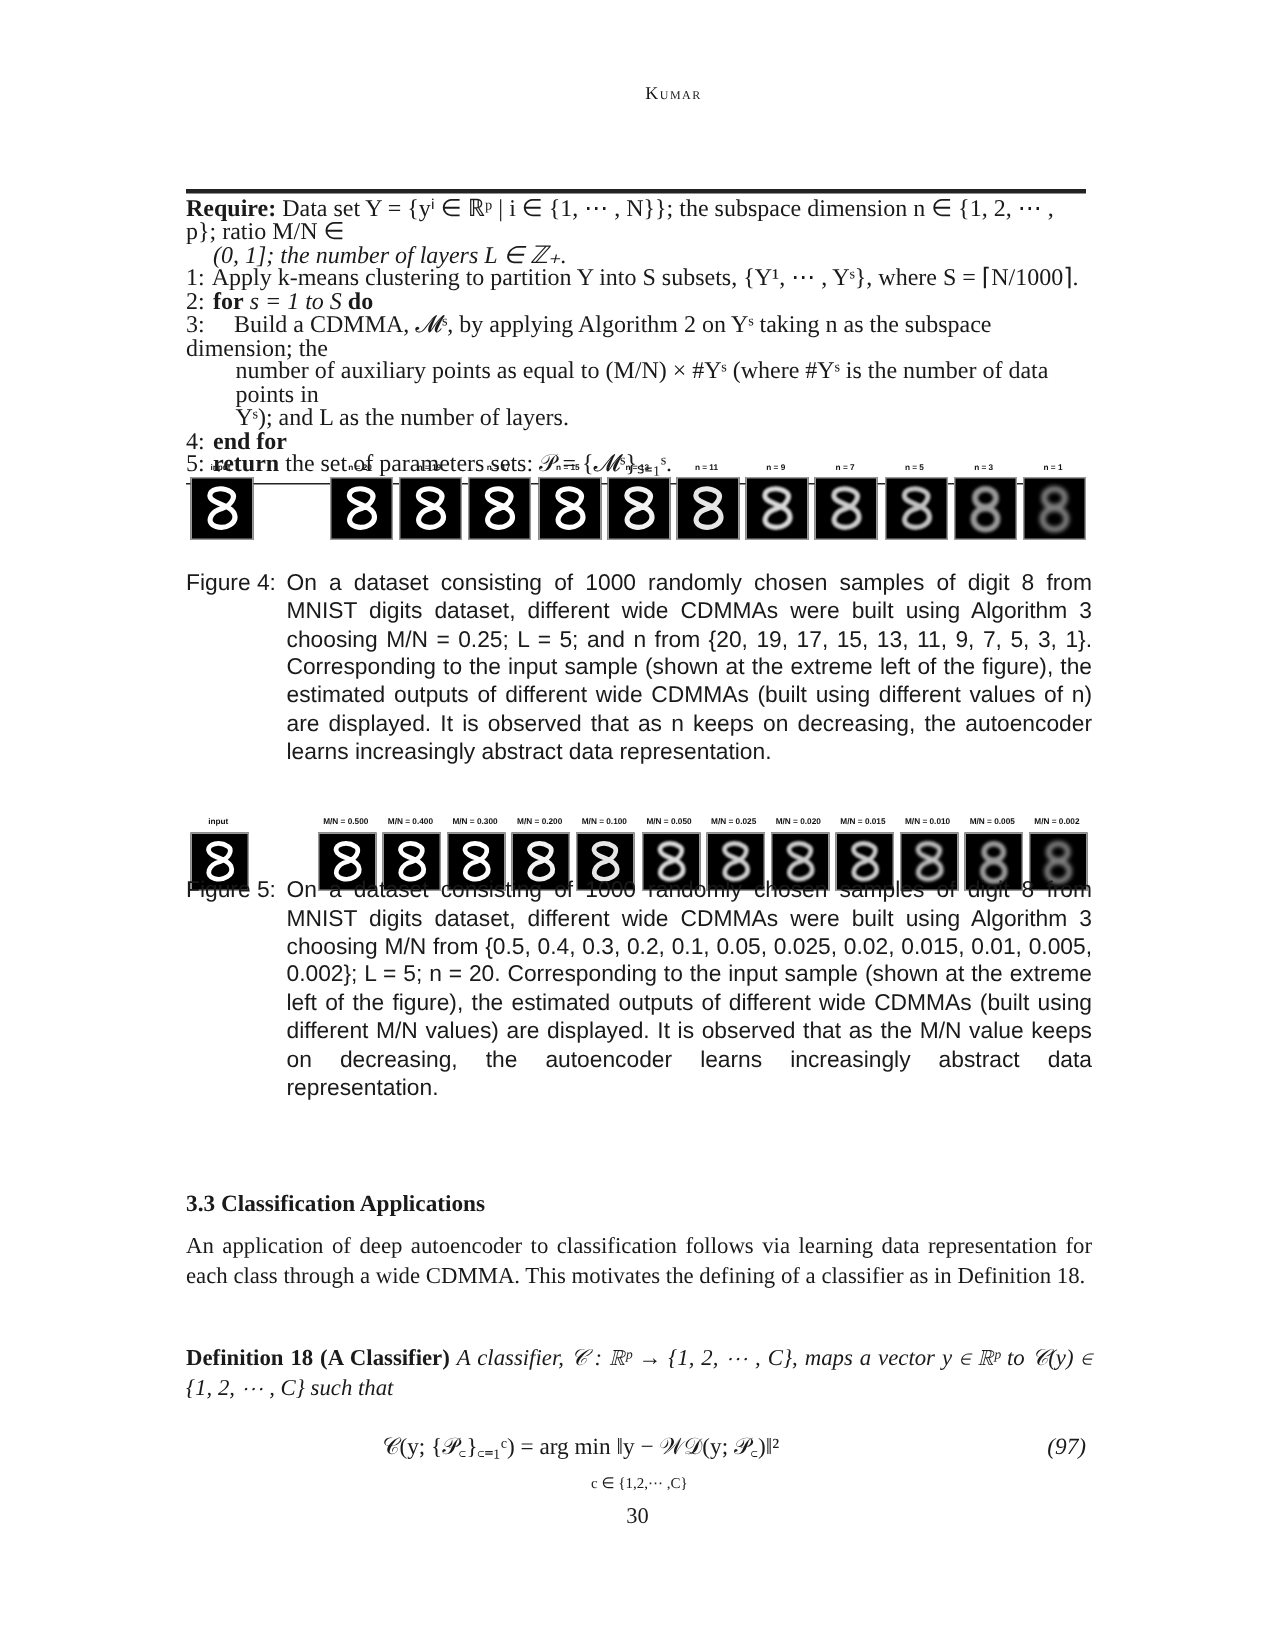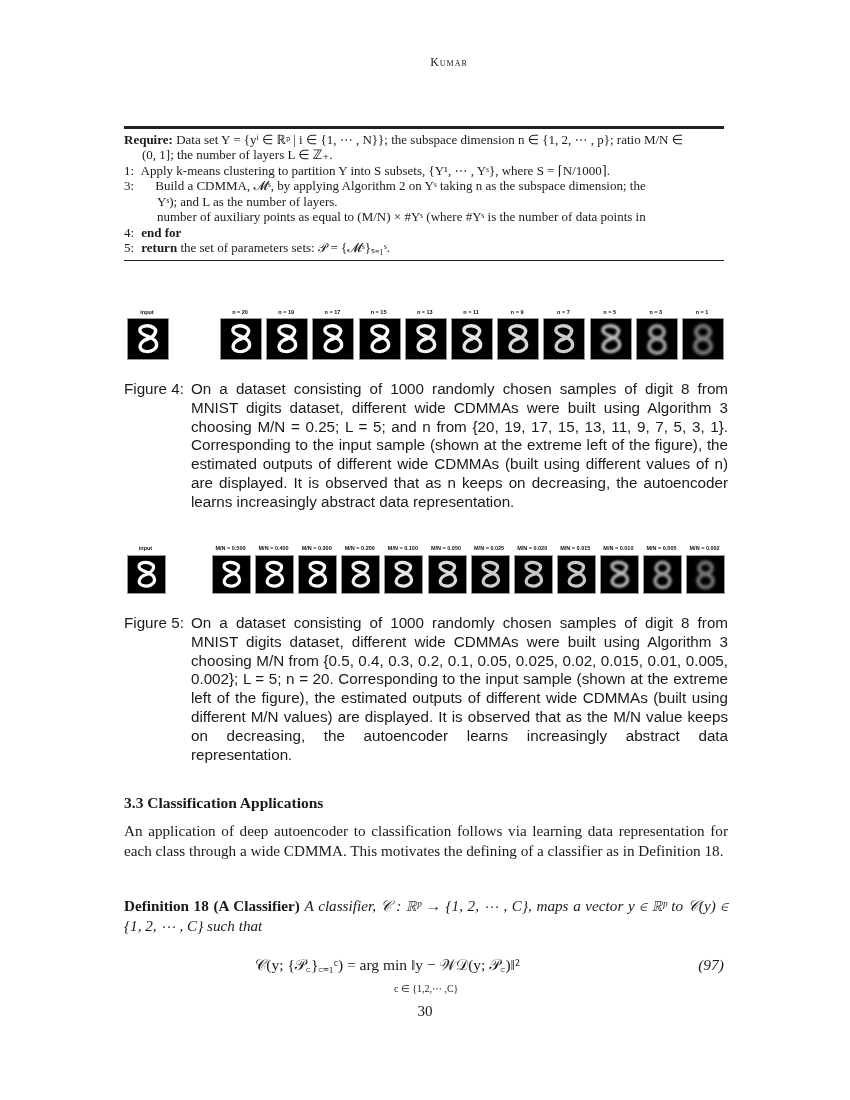--- a/index.html
+++ b/index.html
@@ -14,24 +14,24 @@
     font-size: 12px; letter-spacing: 1px; font-variant: small-caps;
     font-family: "Liberation Serif", serif;
     padding-left: 24px;
   }
   
   .algo { left: 124px; width: 600px; top: 126px; font-family: "Liberation Serif", serif; }
   .rule-thick { height: 1.5px; background: #222; }
   .rule-thin { height: 1px; background: #222; }
   .algo-title { font-size: 15px; padding: 3px 0 3px 0; }
   .algo-title b { font-weight: bold; }
-  .algo-body { font-size: 13px; line-height: 15.5px; padding-top: 3px; padding-bottom: 4px; }
+  .algo-body { font-size: 16px; line-height: 15.5px; padding-top: 3px; padding-bottom: 4px; }
   .algo-line { position: relative; }
   .algo-line .num { display: inline-block; width: 14px; }
-  .indent1 { padding-left: 18px; }
+  .indent1 { padding-left: 18px; font-style: italic; }
   .indent2 { padding-left: 33px; }
   b { font-weight: bold; }
   i { font-style: italic; }
 
   
   .strip { left: 124px; width: 600px; }
   .tile-label {
     position: absolute; width: 60px; text-align: center;
     font-family: "Liberation Sans", sans-serif; font-size: 5.5px; font-weight: bold;
     color: #111; white-space: nowrap;
@@ -85,28 +85,34 @@
       <span>Data set Y = {yⁱ ∈ ℝᵖ | i ∈ {1, ⋯ , N}}; the subspace dimension n ∈ {1, 2, ⋯ , p}; ratio M/N ∈</span>
     </div>
     <div class="algo-line indent1">
       <span>(0, 1]; the number of layers L ∈ ℤ₊.</span>
     </div>
     <div class="algo-line">
       <span class="num">1:</span>
       <span>Apply k-means clustering to partition Y into S subsets, {Y¹, ⋯ , Yˢ}, where S = ⌈N/1000⌉.</span>
     </div>
     <div class="algo-line">
+      <span class="num">2:</span>
+      <b>for</b>
+      <i>s = 1 to S</i>
+      <b>do</b>
+    </div>
+    <div class="algo-line">
       <span class="num">3:</span>
       <span style="padding-left:14px">Build a CDMMA, 𝓜ˢ, by applying Algorithm 2 on Yˢ taking n as the subspace dimension; the</span>
     </div>
     <div class="algo-line indent2">
+      <span>number of auxiliary points as equal to (M/N) × #Yˢ (where #Yˢ is the number of data points in</span>
+    </div>
+    <div class="algo-line indent2">
       <span>Yˢ); and L as the number of layers.</span>
-    </div>
-    <div class="algo-line indent2">
-      <span>number of auxiliary points as equal to (M/N) × #Yˢ (where #Yˢ is the number of data points in</span>
     </div>
     <div class="algo-line">
       <span class="num">4:</span>
       <b>end for</b>
     </div>
     <div class="algo-line">
       <span class="num">5:</span>
       <b>return</b>
       <span>the set of parameters sets: 𝒫 = {𝓜ˢ}ₛ₌₁ˢ.</span>
     </div>
@@ -280,21 +286,21 @@
       </svg>
     </div>
     <div class="tile-label" style="left: 550.6px; top: 0px;">M/N = 0.002</div>
     <div class="tile-img" style="left: 562.1px; top: 10px; width: 37px; height: 37px;">
       <svg class="digit" viewBox="0 0 40 40" style="filter: blur(1.5px); opacity: 0.5;">
         <use href="#eight-sym"></use>
       </svg>
     </div>
   </div>
 
-<div class="abs caption" style="top:614px;">
+<div class="abs caption" style="top:585px;">
   <span class="lbl">Figure 5:</span>
   <div class="txt">On a dataset consisting of 1000 randomly chosen samples of digit 8 from MNIST digits dataset, different wide CDMMAs were built using Algorithm 3 choosing M/N from {0.5, 0.4, 0.3, 0.2, 0.1, 0.05, 0.025, 0.02, 0.015, 0.01, 0.005, 0.002}; L = 5; n = 20. Corresponding to the input sample (shown at the extreme left of the figure), the estimated outputs of different wide CDMMAs (built using different M/N values) are displayed. It is observed that as the M/N value keeps on decreasing, the autoencoder learns increasingly abstract data representation.</div>
 </div>
 
 <div class="abs section-title">3.3  Classification Applications</div>
 <div class="abs para" style="top:821px;">An application of deep autoencoder to classification follows via learning data representation for each class through a wide CDMMA. This motivates the defining of a classifier as in Definition 18.</div>
 
 <div class="abs para def">
   <b>Definition 18 (A Classifier)</b>
   <i>A classifier, 𝒞 : ℝᵖ → {1, 2, ⋯ , C}, maps a vector y ∈ ℝᵖ to 𝒞(y) ∈ {1, 2, ⋯ , C} such that</i>

